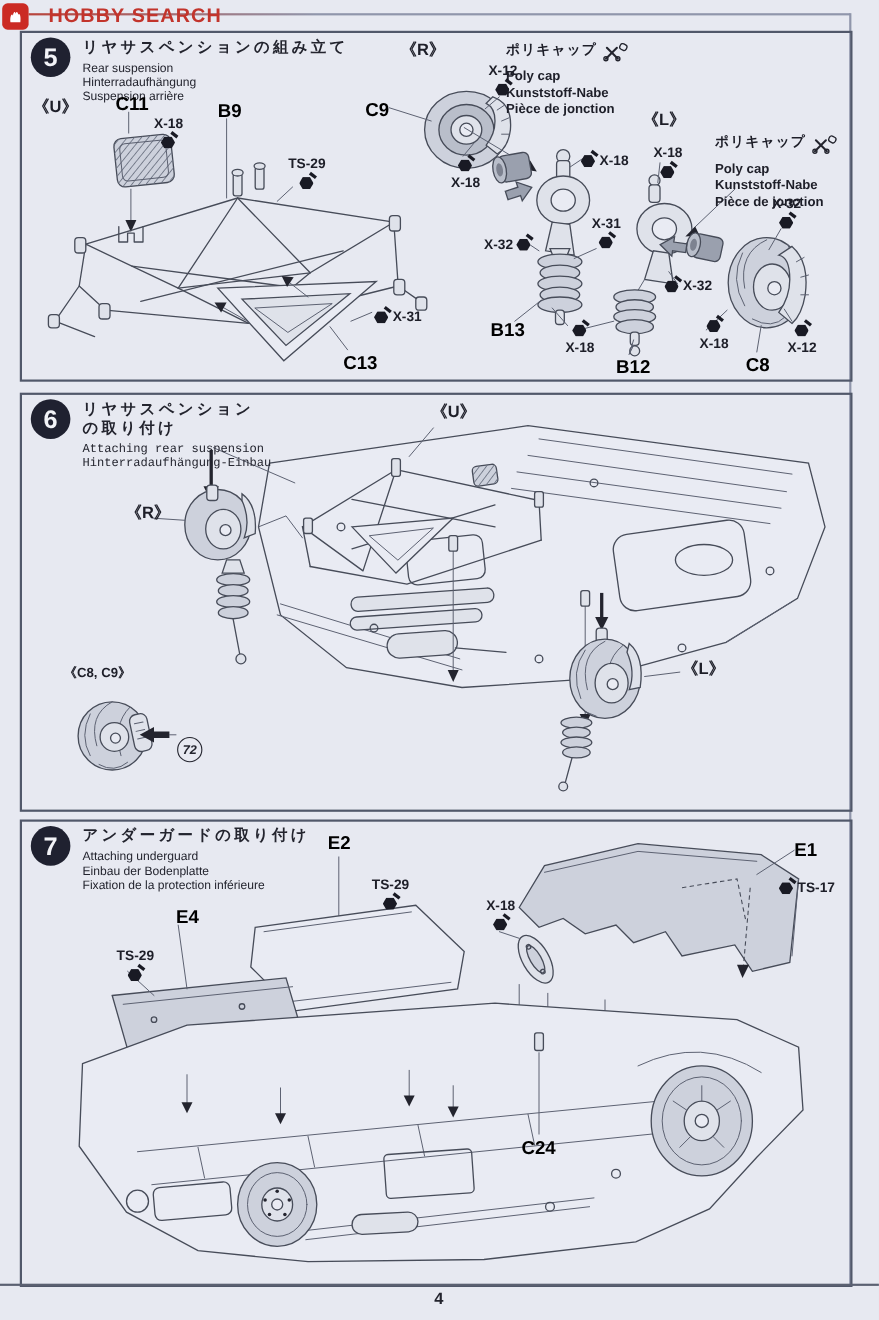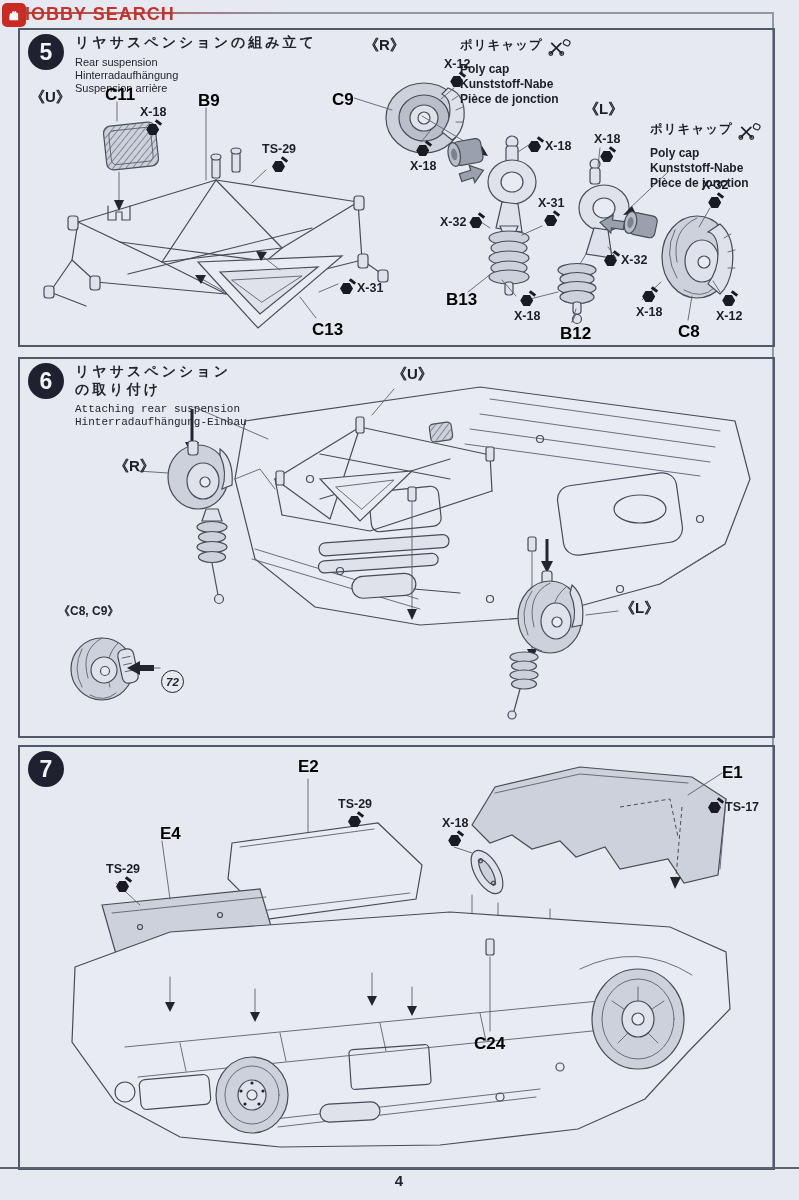--- a/index.html
+++ b/index.html
@@ -1,21 +1,21 @@
 <!DOCTYPE html>
 <html><head>
 <meta charset="utf-8">
 <style>
   html,body{margin:0;padding:0;background:#d9dbe4;}
   .page{position:relative;width:799px;height:1200px;background:#e7e9f1;overflow:hidden;
         font-family:"Liberation Sans",sans-serif;color:#23242e;}
   
   .wm-logo{position:absolute;left:2px;top:3px;width:24px;height:24px;background:#cb2a23;border-radius:5px;
            display:flex;align-items:center;justify-content:center;}
-  .wm-text{position:absolute;left:17px;top:4px;font-size:18px;font-weight:700;letter-spacing:1px;color:#c2342c;}
+  .wm-text{position:absolute;left:44px;top:4px;font-size:18px;font-weight:700;letter-spacing:1px;color:#c2342c;}
   .wm-line{position:absolute;left:26px;top:12px;width:747px;height:2px;
            background:linear-gradient(90deg,#b8443c,#9096ab 35%,#9096ab);}
   .wm-vline{position:absolute;left:772px;top:12px;width:2px;height:1158px;background:#9096ab;}
   
   .box{position:absolute;border:2px solid #51586a;background:transparent;}
   .box5{left:18px;top:28px;width:753px;height:315px;}
   .box6{left:18px;top:357px;width:753px;height:377px;}
   .box7{left:18px;top:745px;width:753px;height:421px;}
   .art{position:absolute;left:0;top:0;}
   
@@ -555,20 +555,26 @@
       <line x1="235" y1="242" x2="235" y2="266" class="thin"></line>
         <polygon points="235,275 230,265 240,265" class="blk"></polygon>
       <line x1="352" y1="226" x2="352" y2="250" class="thin"></line>
         <polygon points="352,259 347,249 357,249" class="blk"></polygon>
       <line x1="392" y1="240" x2="392" y2="260" class="thin"></line>
         <polygon points="392,269 387,259 397,259" class="blk"></polygon>
     </svg>
 
     <div class="shead">
       <div class="snum">7</div>
+      <div class="stitles">
+        <div class="t-ja">アンダーガードの取り付け</div>
+        <div class="t-sub">Attaching underguard</div>
+        <div class="t-sub">Einbau der Bodenplatte</div>
+        <div class="t-sub">Fixation de la protection inférieure</div>
+      </div>
     </div>
 
     <div class="plabel" style="left:278px;top:10px">E2</div>
     <div class="plabel" style="left:140px;top:77px">E4</div>
     <div class="plabel" style="left:702px;top:16px">E1</div>
     <div class="plabel" style="left:454px;top:287px">C24</div>
 
     <div class="co col" style="left:318px;top:50px">
       <span>TS-29</span>
         <span class="hex"></span>

